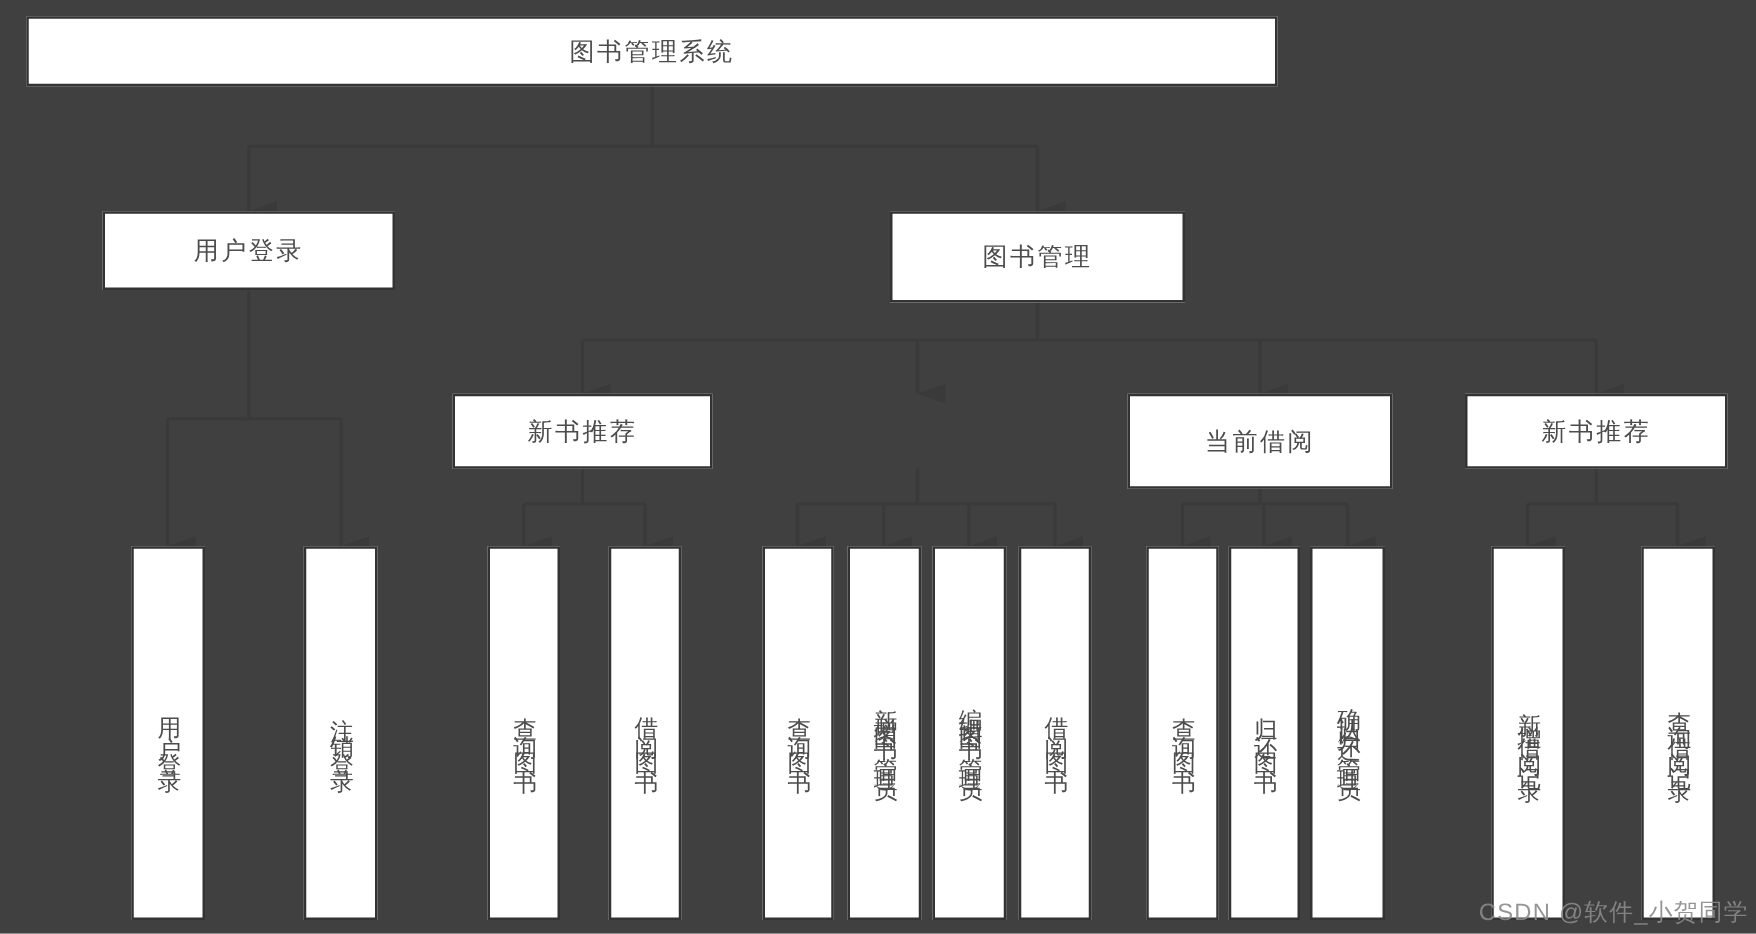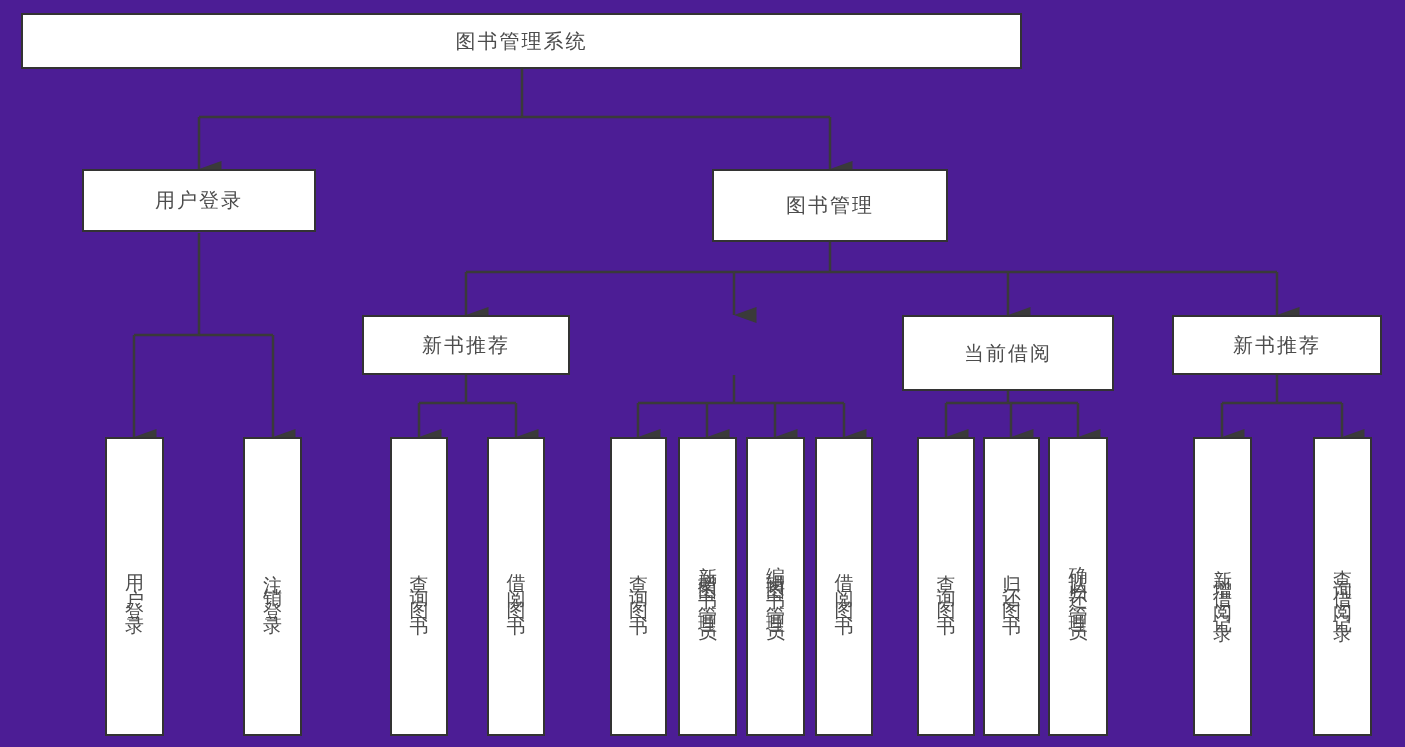--- a/index.html
+++ b/index.html
@@ -1,19 +1,19 @@
 <!DOCTYPE html>
 <html><head>
 <meta charset="utf-8">
 <style>
   html,body{margin:0;padding:0;background:#fff;}
   .canvas{
     position:relative;
     width:1405px;height:747px;
-    background:#4c1d95;
+    background:#404040;
     font-family:"Liberation Sans","DejaVu Sans",sans-serif;
     overflow:hidden;
   }
   svg.wires{position:absolute;left:0;top:0;width:1405px;height:747px;}
   .node{
     position:absolute;
     box-sizing:border-box;
     border:2.5px solid #333333;
     background:#ffffff;
     display:flex;
@@ -175,13 +175,14 @@
     <span class="lbl v9">确认归还（管理员）</span>
   </div>
 
   <div class="node vnode leaf l12">
     <span class="lbl v6">新增借阅记录</span>
   </div>
   <div class="node vnode leaf l13">
     <span class="lbl v6">查询借阅记录</span>
   </div>
 
+  <div class="watermark">CSDN @软件_小贺同学</div>
 </div>
 
 </body></html>

